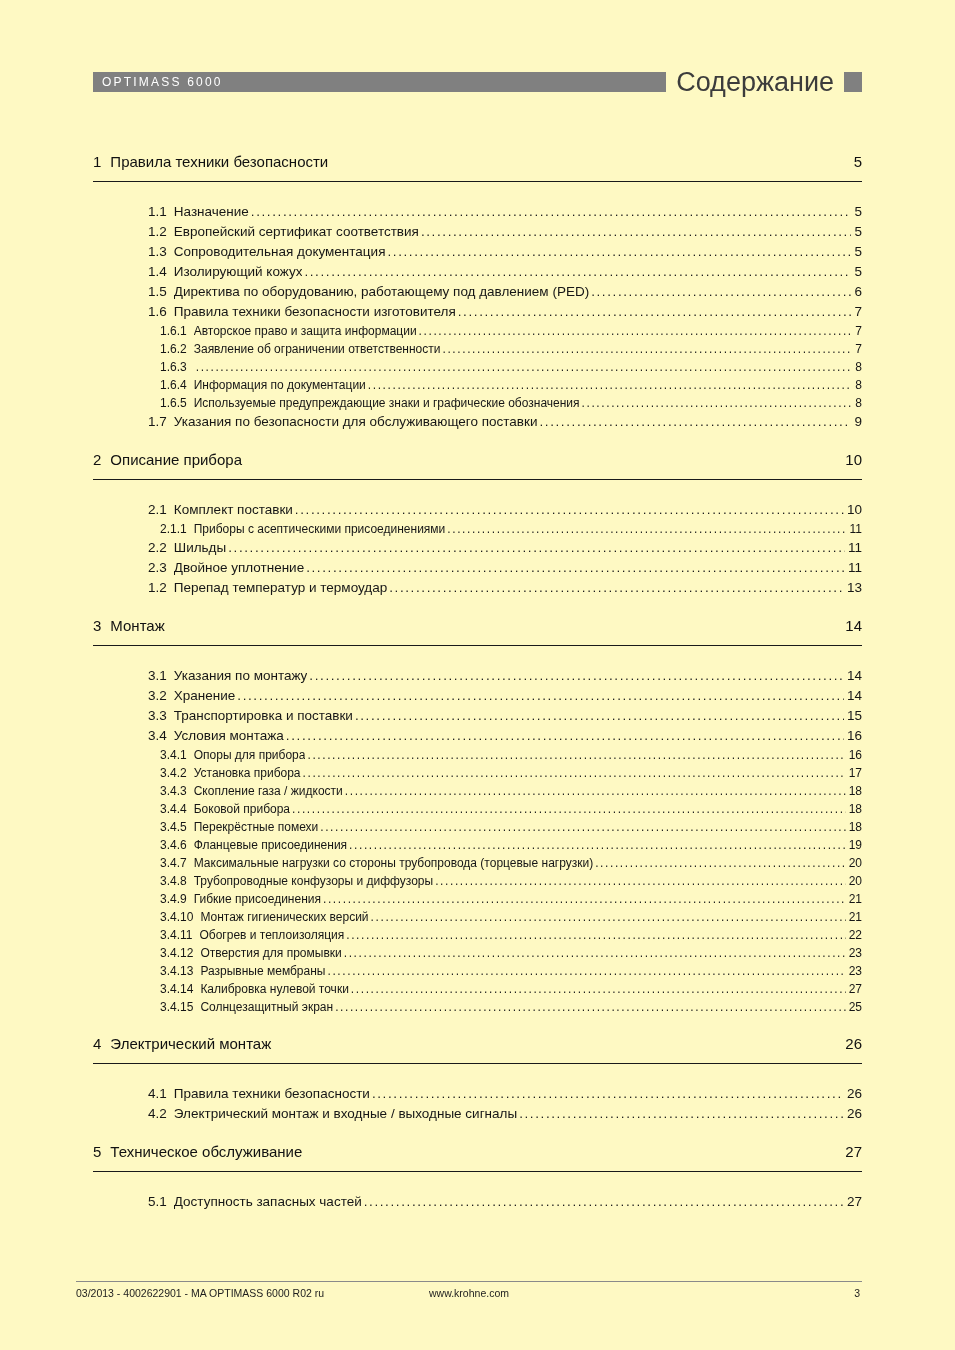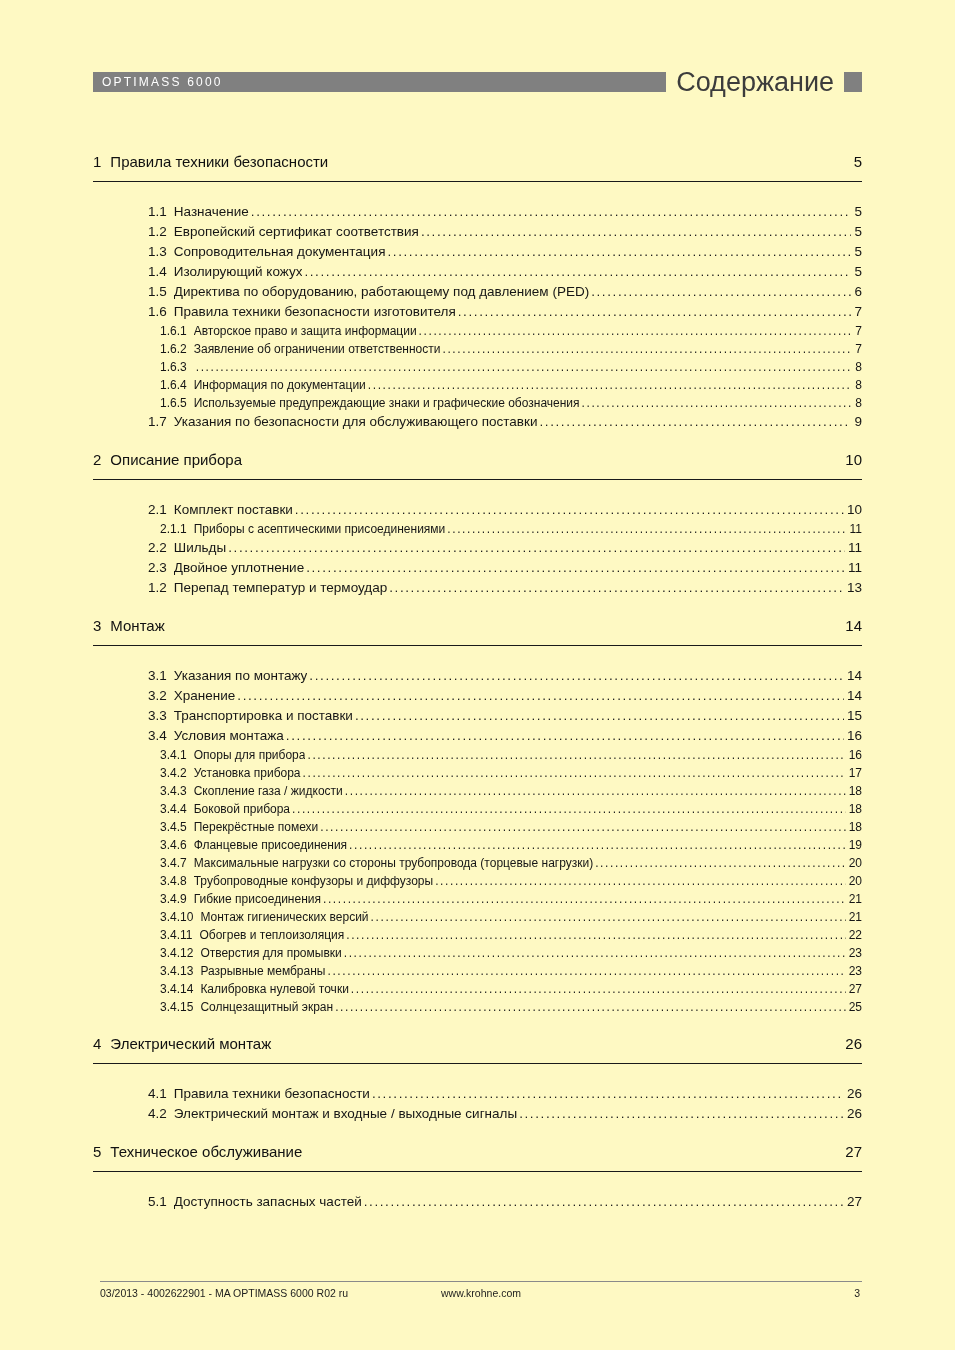--- a/index.html
+++ b/index.html
@@ -36,21 +36,21 @@
   .e-title { white-space:nowrap; overflow:hidden; }
   .leader { flex:1; overflow:hidden; white-space:nowrap; margin:0 3px 0 2px; color:#1d1d1d; }
   .leader::after {
     letter-spacing:1.6px;
     content:"........................................................................................................................................................................................................................................................................................................";
   }
   .e-page { white-space:nowrap; }
 
   
   .doc-footer {
-    position:absolute; left:100px; right:93px; top:1281px;
+    position:absolute; left:76px; right:93px; top:1281px;
     border-top:1px solid #8a8a8a; padding-top:22px;
     font-size:10.5px; color:#1d1d1d; height:20px;
   }
   .f-left  { position:absolute; left:0;  top:5px; white-space:nowrap; }
   .f-center{ position:absolute; left:50%; top:5px; transform:translateX(-50%); white-space:nowrap; }
   .f-right { position:absolute; right:2px; top:5px; white-space:nowrap; }
 </style>
 </head>
 <body>
 

